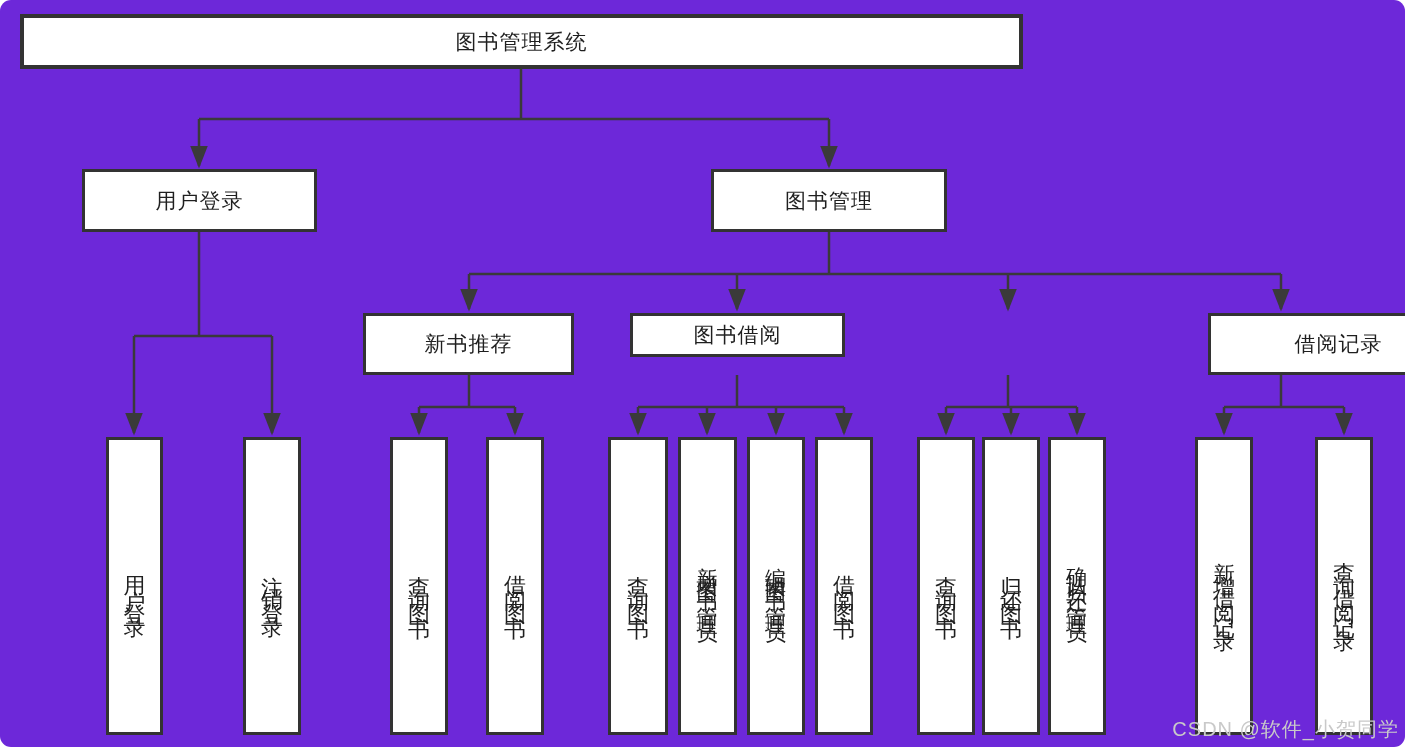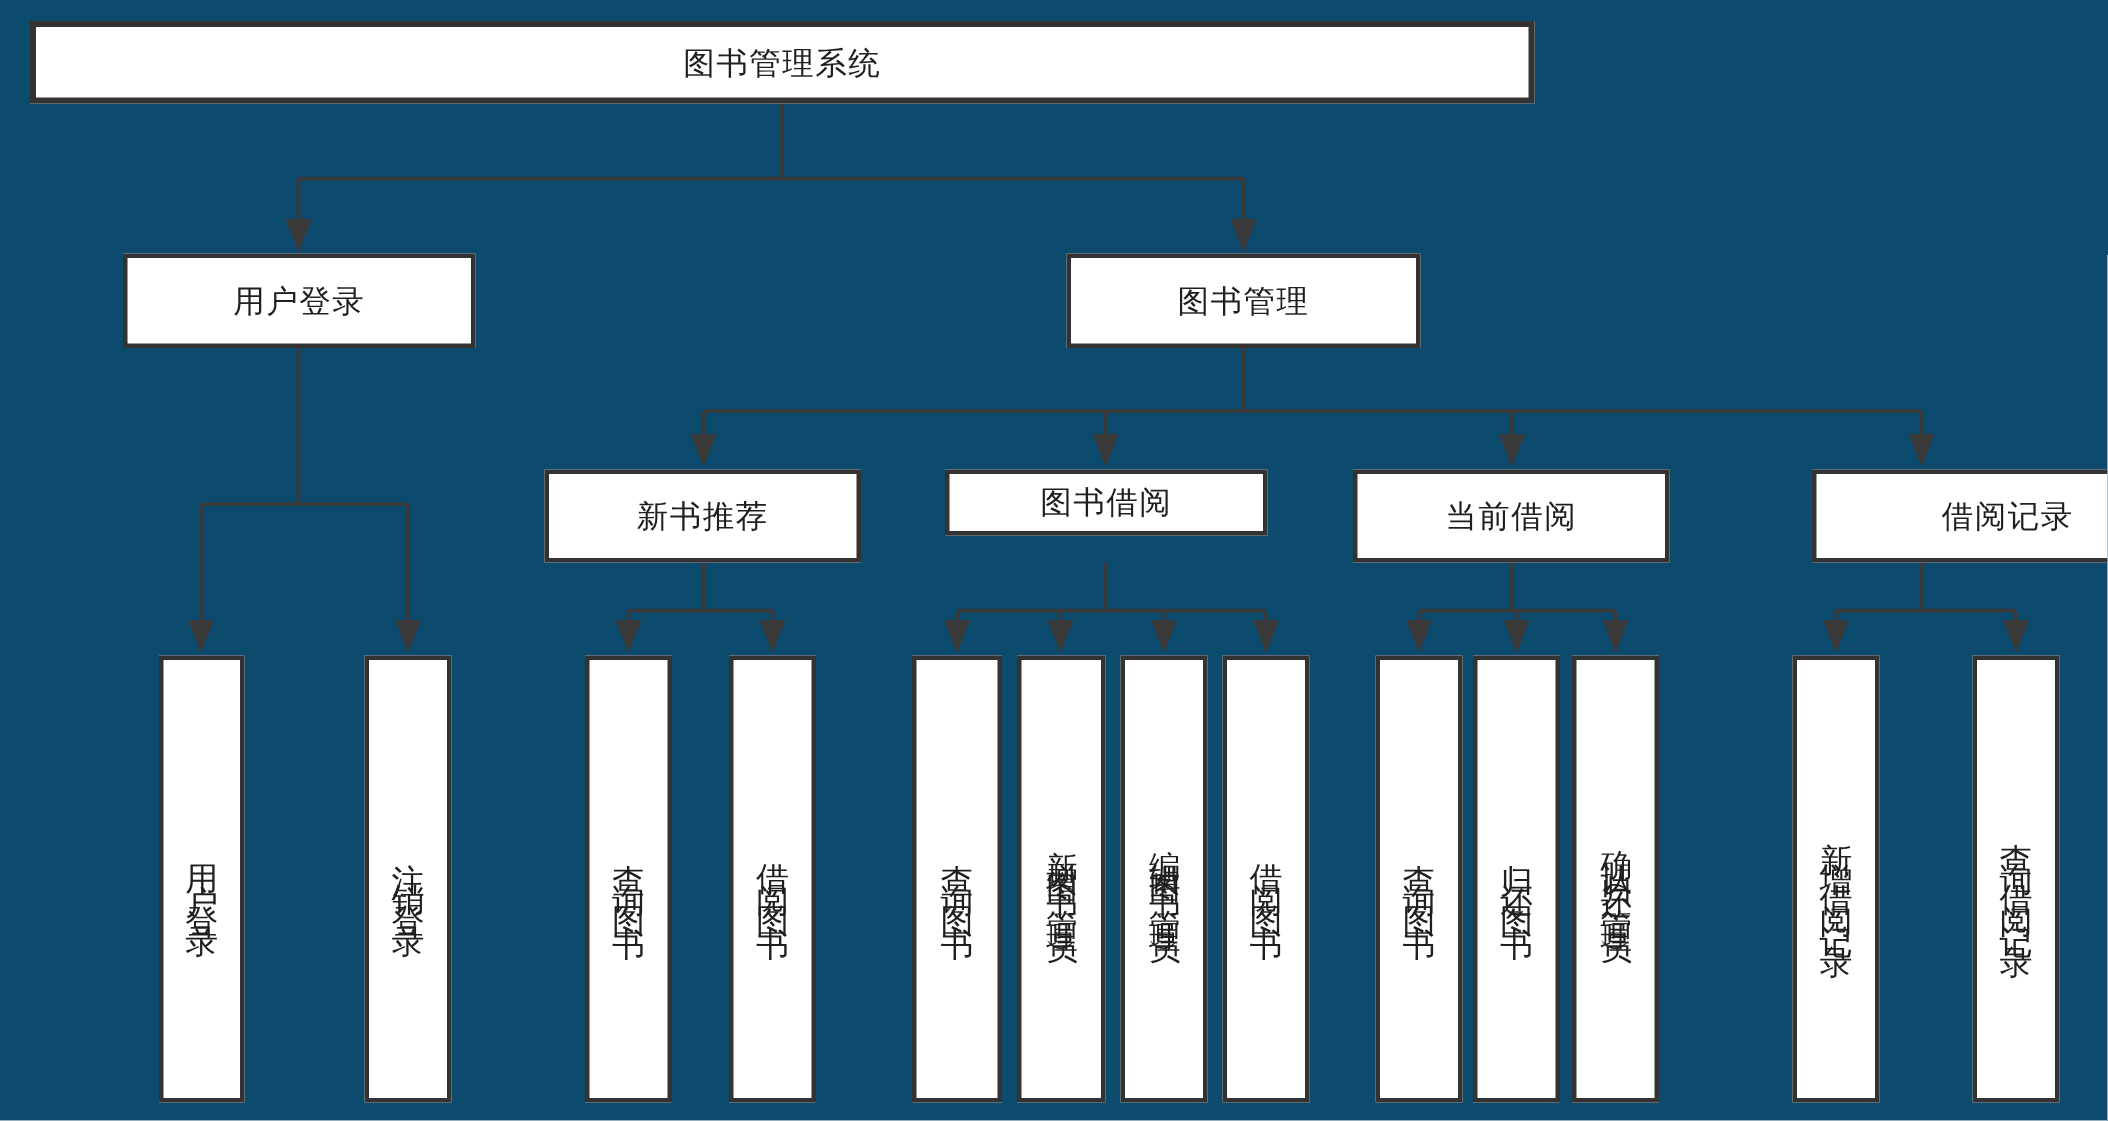--- a/index.html
+++ b/index.html
@@ -1,21 +1,22 @@
 <!DOCTYPE html>
 <html><head>
 <meta charset="utf-8">
 <style>
   html,body{margin:0;padding:0;background:#ffffff;}
   .canvas{
     position:relative;
     width:1405px;height:747px;
-    background:#0c4a6e;
+    background:#6d28d9;
     font-family:"Liberation Sans","DejaVu Sans",sans-serif;
     overflow:hidden;
+    border-radius:11px;
   }
   .wires{position:absolute;left:0;top:0;z-index:1;}
   .box{
     position:absolute;
     box-sizing:border-box;
     background:#ffffff;
     border:3px solid #333333;
     display:flex;align-items:center;justify-content:center;
     color:#1f1f1f;
     z-index:2;
@@ -105,23 +106,20 @@
   <div class="box h" style="left:363px;top:313px;width:211px;height:62px">
     <span>新书推荐</span>
   </div>
 
   <div class="box h" style="left:711px;top:169px;width:236px;height:63px">
     <span>图书管理</span>
   </div>
   <div class="box h" style="left:630px;top:313px;width:215px;height:44px">
     <span>图书借阅</span>
   </div>
-  <div class="box h" style="left:902px;top:313px;width:211px;height:62px">
-    <span>当前借阅</span>
-  </div>
   <div class="box h" style="left:1208px;top:313px;width:261px;height:62px">
     <span>借阅记录</span>
   </div>
 
   <div class="box v" style="left:106px;top:437px;width:57px;height:298px">
     <span class="vt s4">用户登录</span>
   </div>
   <div class="box v" style="left:243px;top:437px;width:58px;height:298px">
     <span class="vt s4">注销登录</span>
   </div>
@@ -156,14 +154,15 @@
     <span class="vt s9">确认归还（管理员）</span>
   </div>
 
   <div class="box v" style="left:1195px;top:437px;width:58px;height:298px">
     <span class="vt s6">新增借阅记录</span>
   </div>
   <div class="box v" style="left:1315px;top:437px;width:58px;height:298px">
     <span class="vt s6">查询借阅记录</span>
   </div>
 
+  <div class="watermark">CSDN @软件_小贺同学</div>
 
 </div>
 
 </body></html>

